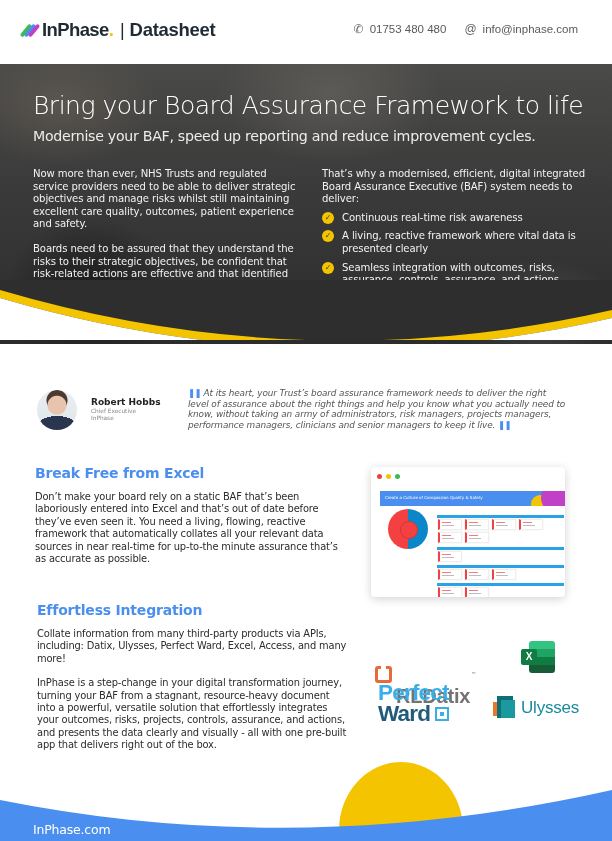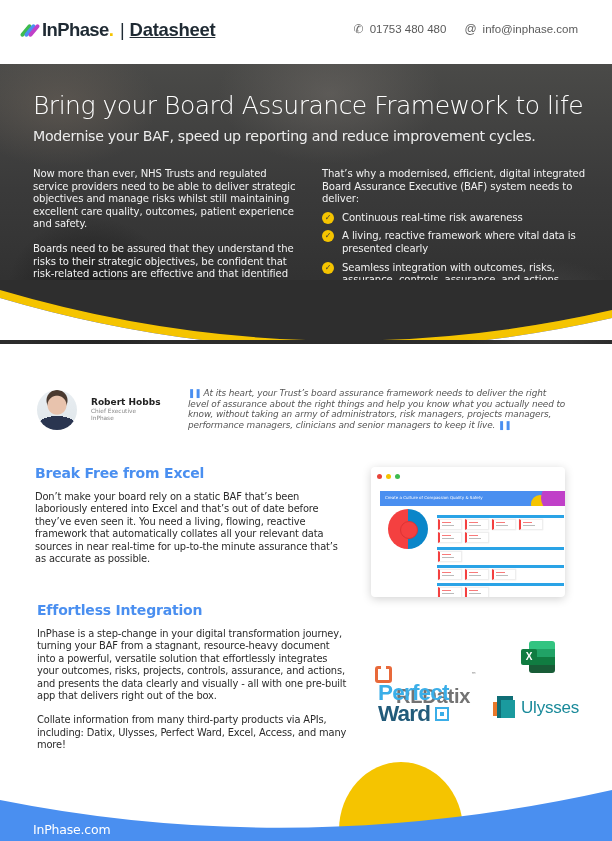--- a/index.html
+++ b/index.html
@@ -7,21 +7,21 @@
   body { font-family: "DejaVu Sans", "Liberation Sans", sans-serif; color: #2b2b2b; position: relative; }
 
   
   .topbar { position: absolute; left: 0; top: 0; width: 612px; height: 64px; background: #fff; }
   .logo { position: absolute; left: 23px; top: 19px; display: flex; align-items: center; height: 22px; }
   .logo-mark { width: 16px; height: 16px; margin-right: 3px; position: relative; }
   .logo-mark span { position: absolute; width: 4px; height: 15px; border-radius: 2px; transform: rotate(40deg); top: 1px; }
   .logo-word { font-family: "Liberation Sans", sans-serif; font-weight: bold; font-size: 18.5px; letter-spacing: -0.6px; color: #1f2a33; }
   .logo-dot { color: #f5c400; font-weight: bold; font-size: 18.5px; font-family: "Liberation Sans", sans-serif; }
   .logo-sep { font-family: "Liberation Sans", sans-serif; font-size: 18px; color: #1f2a33; margin: 0 5px 0 6px; }
-  .logo-sub { font-family: "Liberation Sans", sans-serif; font-weight: bold; font-size: 18.5px; letter-spacing: -0.3px; color: #1f2a33; text-decoration: underline; }
+  .logo-sub { font-family: "Liberation Sans", sans-serif; font-weight: bold; font-size: 18.5px; letter-spacing: -0.3px; color: #1f2a33; }
 
   .contact { position: absolute; right: 34px; top: 22px; display: flex; align-items: center; font-family: "Liberation Sans", sans-serif; font-size: 11.5px; color: #5a5a5a; }
   .contact .item { display: flex; align-items: center; margin-left: 18px; }
   .contact .ico { margin-right: 6px; font-size: 12px; color: #666; }
 
   
   .hero { position: absolute; left: 0; top: 64px; width: 612px; height: 280px; overflow: hidden; }
   .hero-bg { position: absolute; inset: 0;
     background:
       radial-gradient(ellipse 120px 80px at 540px 250px, rgba(90,90,90,0.55), transparent 70%),
@@ -209,22 +209,22 @@
   <div class="mock-card" style="left:67px;top:102px;"></div>
   <div class="mock-card" style="left:94px;top:102px;"></div>
   <div class="mock-card" style="left:121px;top:102px;"></div>
   <div class="mock-bar" style="top:116px;"></div>
   <div class="mock-card" style="left:67px;top:120px;"></div>
   <div class="mock-card" style="left:94px;top:120px;"></div>
 </div>
 
 <h2 class="section-title" style="left:37px;top:602px;">Effortless Integration</h2>
 <div class="section-body" style="left:37px;top:628px;width:310px;">
+  <p>Collate information from many third-party products via APIs, including: Datix, Ulysses, Perfect Ward, Excel, Access, and many more!</p>
   <p>InPhase is a step-change in your digital transformation journey, turning your BAF from a stagnant, resource-heavy document into a powerful, versatile solution that effortlessly integrates your outcomes, risks, projects, controls, assurance, and actions, and presents the data clearly and visually - all with one pre-built app that delivers right out of the box.</p>
-  <p>Collate information from many third-party products via APIs, including: Datix, Ulysses, Perfect Ward, Excel, Access, and many more!</p>
 </div>
 
 <div class="rl-logo">
   <div class="rl-mark"></div>
   <span class="rl-text">RLDatix</span>
   <span class="rl-tm">™</span>
 </div>
 
 <div class="excel-logo">
   <div class="sheet"></div>

